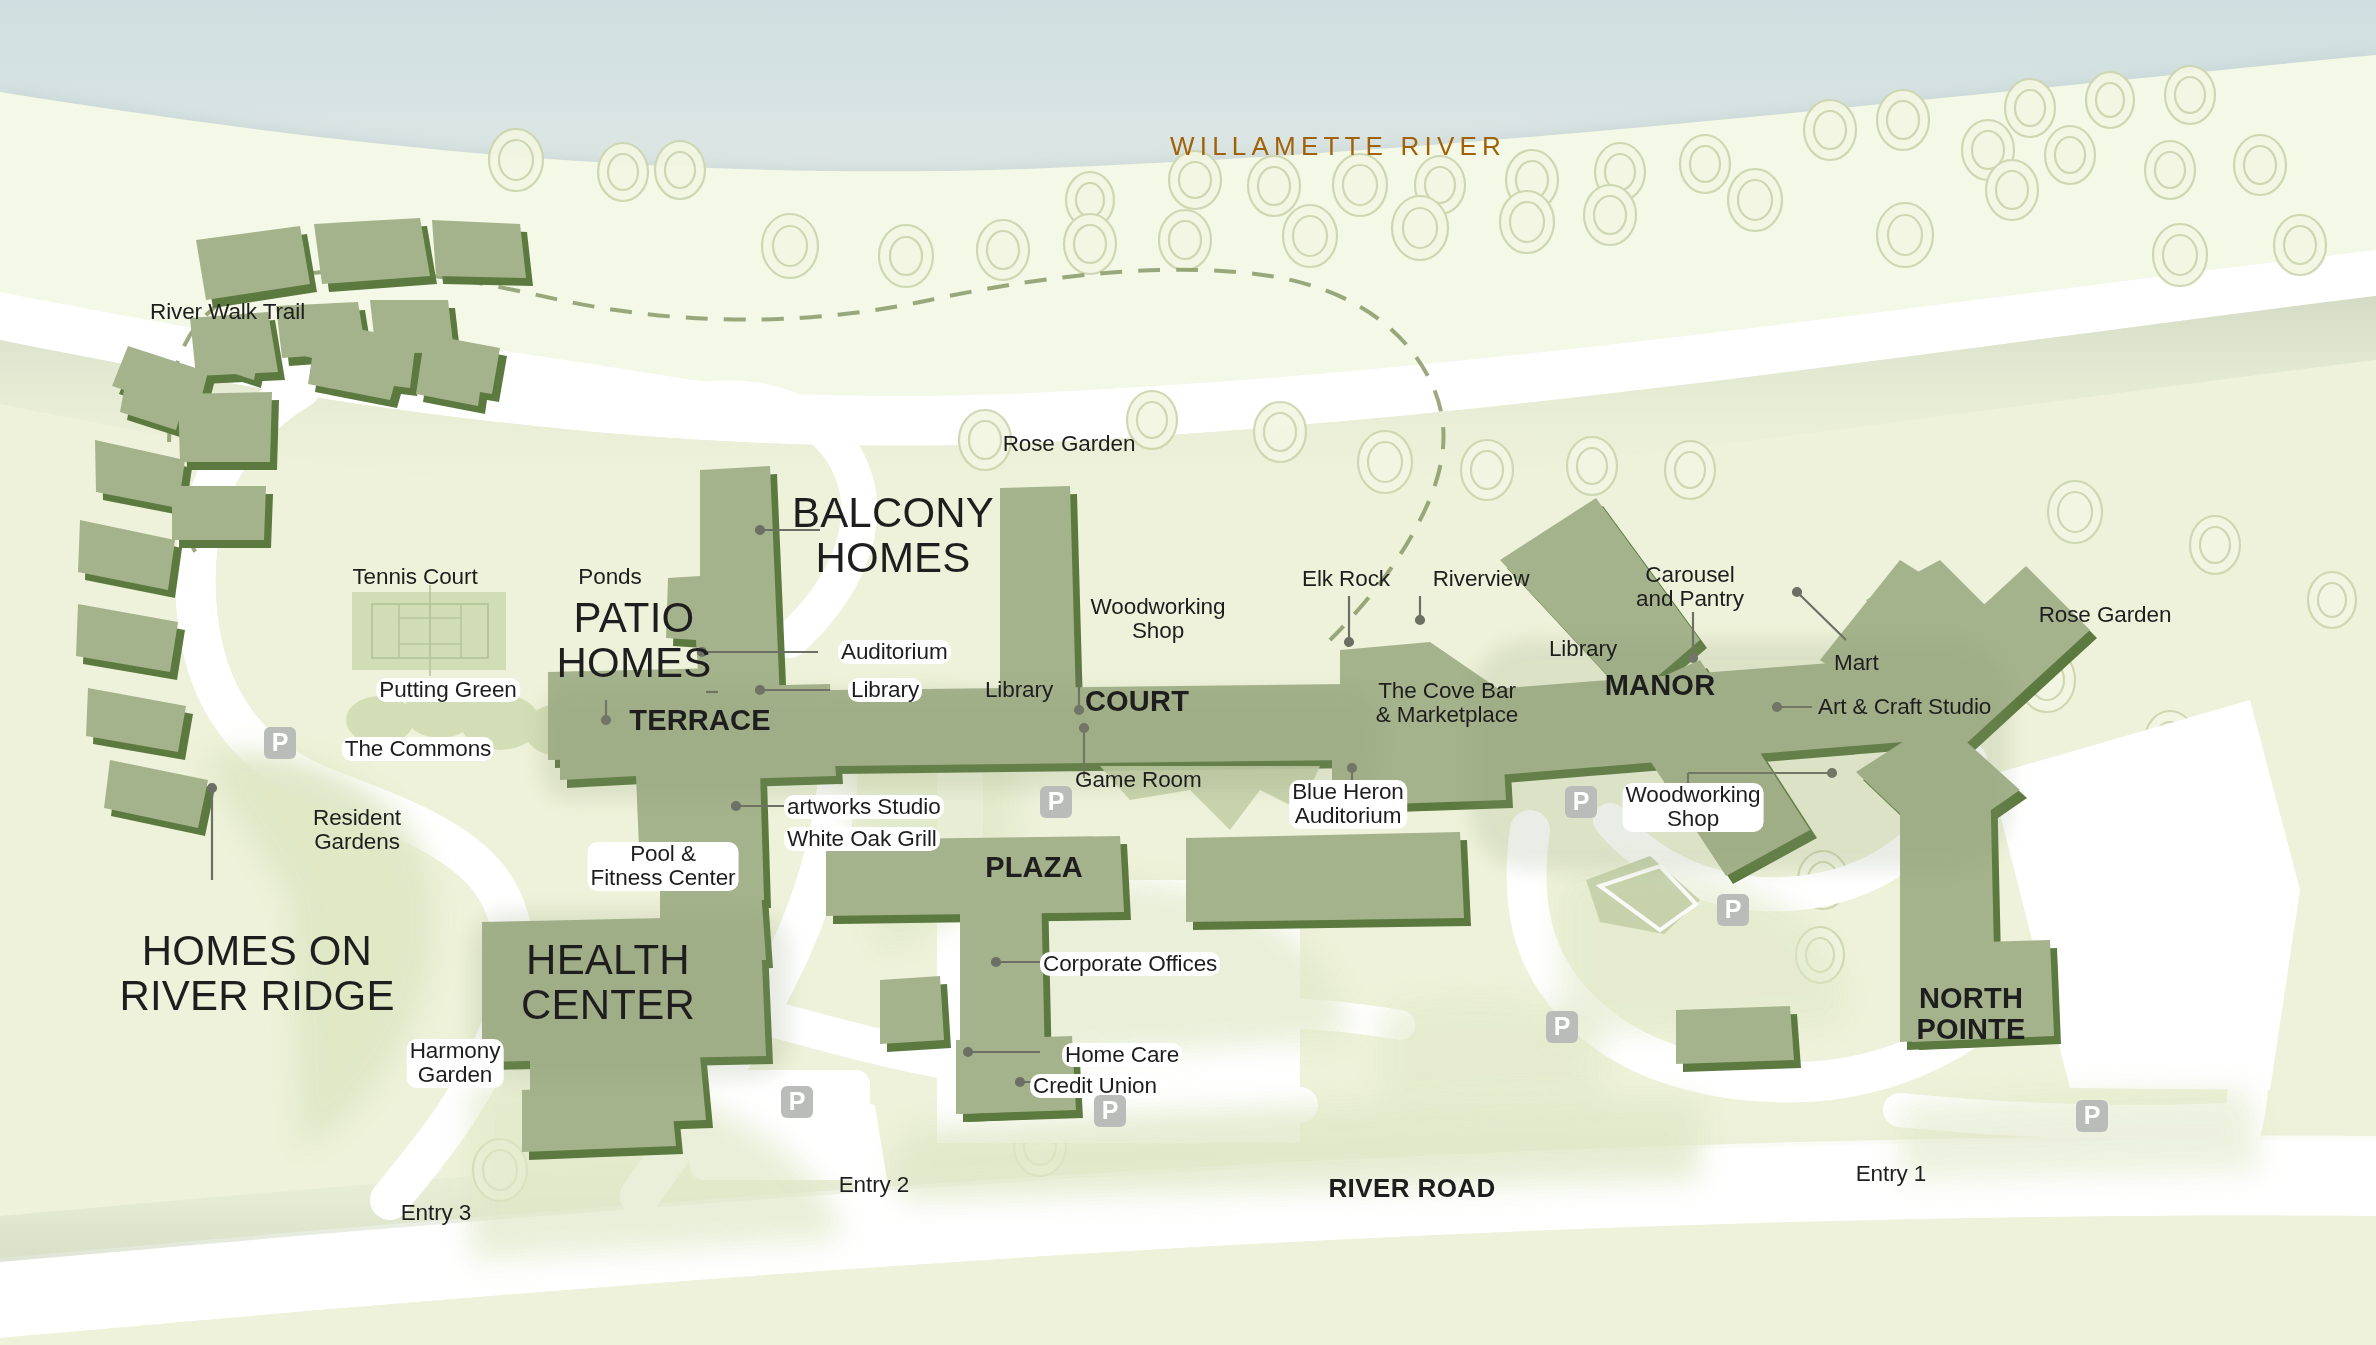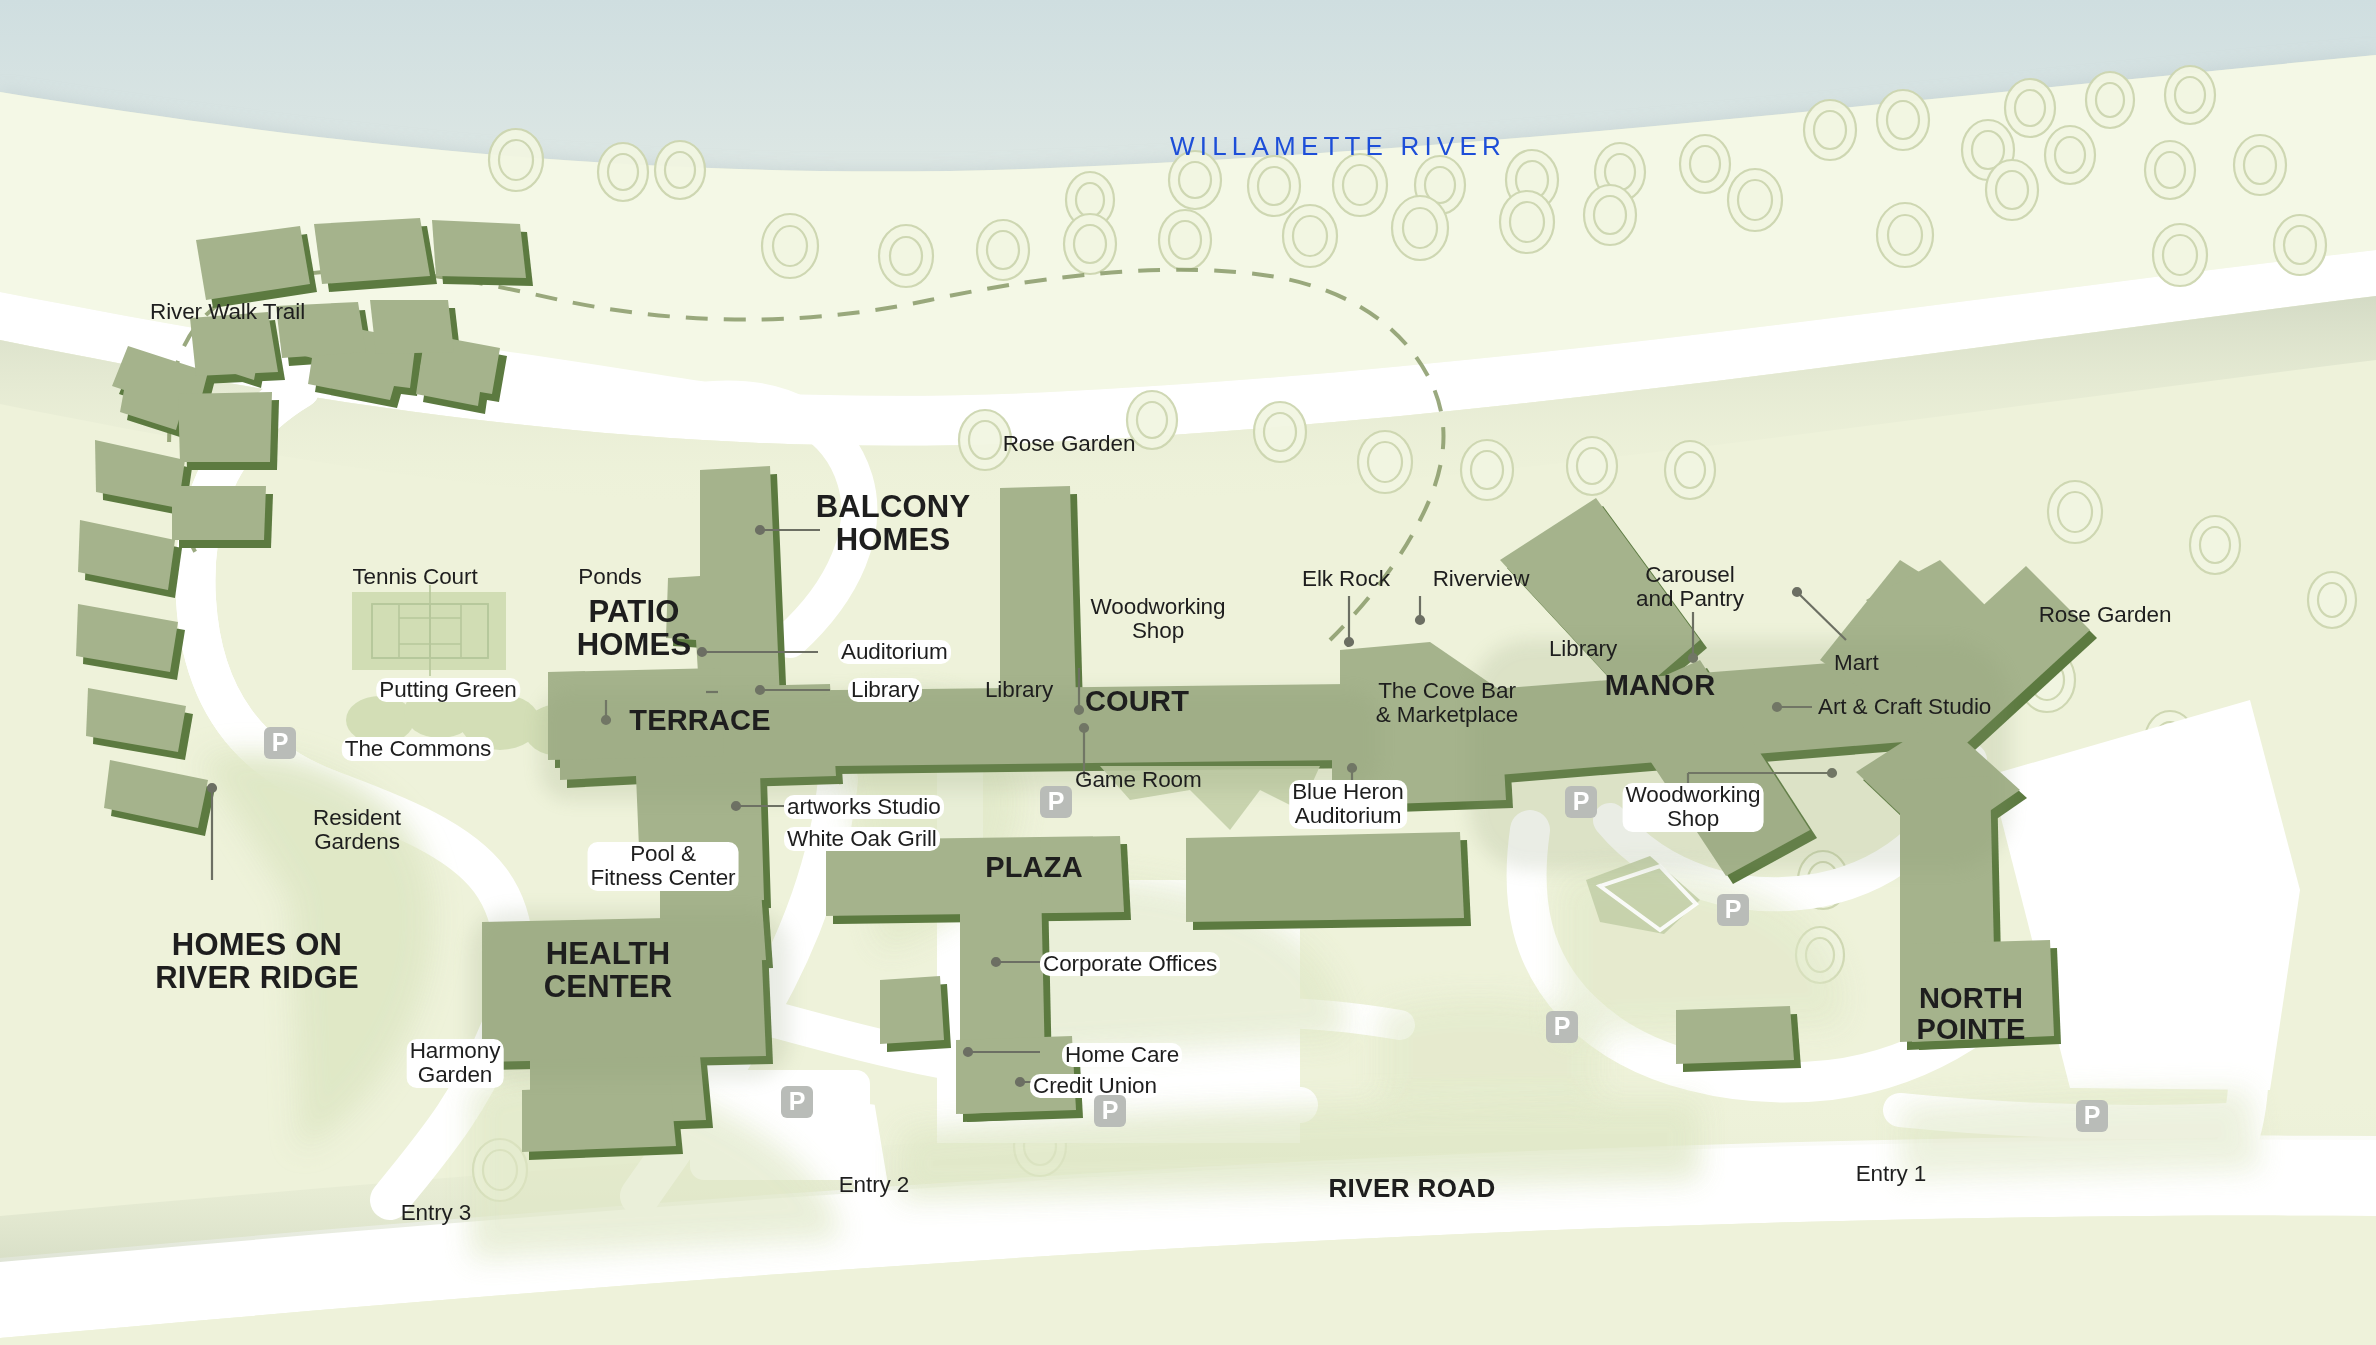--- a/index.html
+++ b/index.html
@@ -14,28 +14,28 @@
   .lbl{
     position:absolute;
     color:#1e1e1e;
     white-space:pre;
     line-height:1.08;
     letter-spacing:-0.1px;
     pointer-events:auto;
   }
   .lbl.center{transform:translateX(-50%);text-align:center;}
 
-  .t-major{font-size:31px;font-weight:700;letter-spacing:0.2px;}
+  .t-major{font-size:42px;font-weight:400;letter-spacing:0.2px;}
   .t-zone {font-size:29px;font-weight:700;letter-spacing:0.2px;}
   .t-minor{font-size:22.5px;font-weight:400;}
   .t-road {font-size:26px;font-weight:700;letter-spacing:0.4px;}
   .t-entry{font-size:22.5px;font-weight:400;}
   .t-river{
     font-size:26px;font-weight:400;letter-spacing:5.2px;
-    color:#1d4ed8;
+    color:#a16207;
   }
   .halo{
     background:#ffffff;
     padding:0px 3px;
     border-radius:10px;
     box-decoration-break:clone;
     -webkit-box-decoration-break:clone;
   }
   .nohalo{background:transparent;}
 

